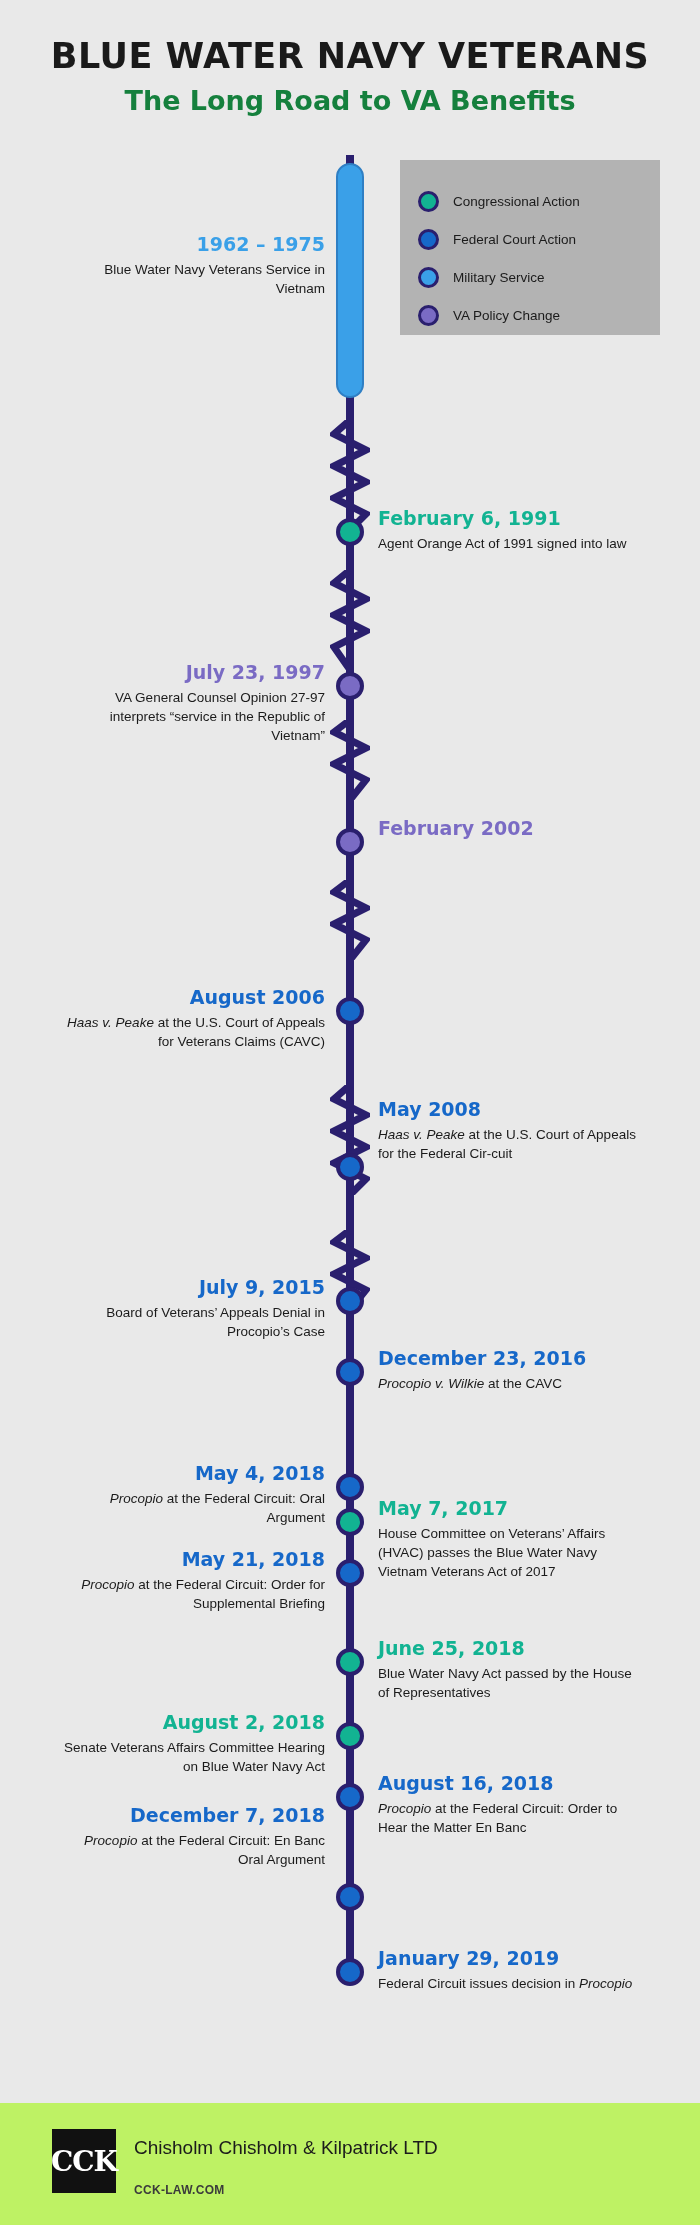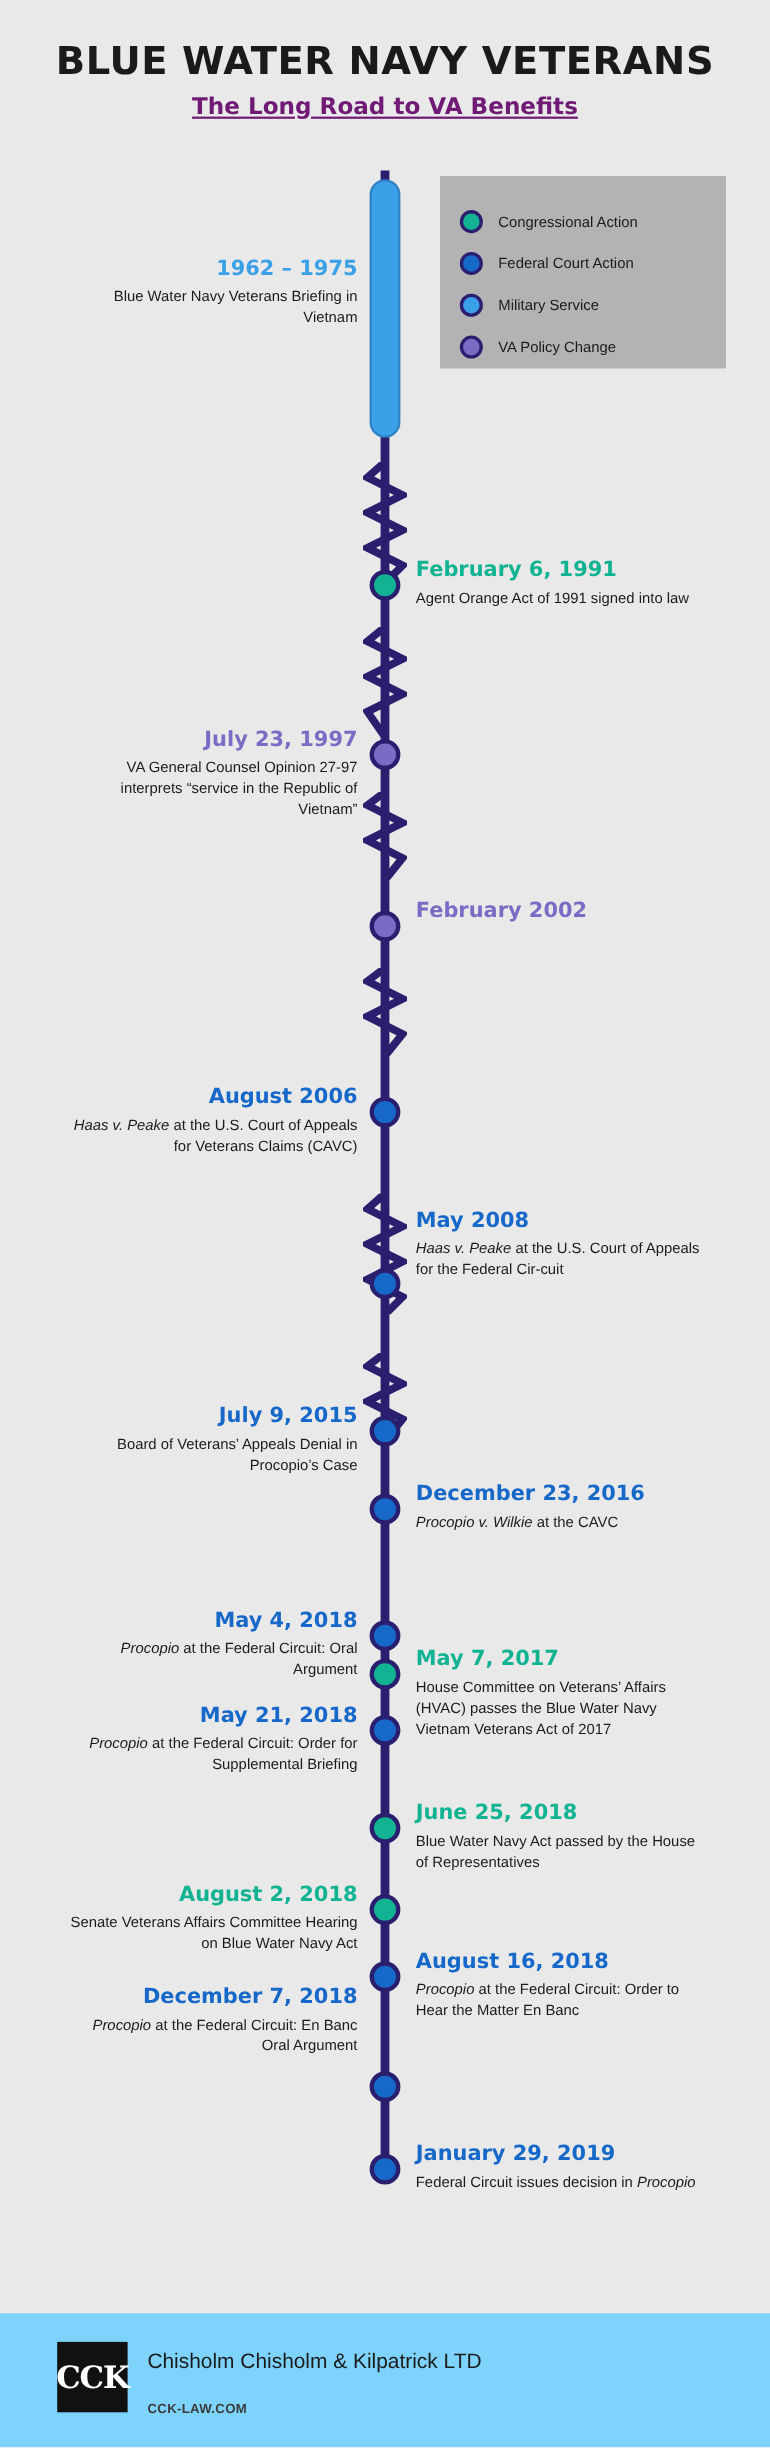--- a/index.html
+++ b/index.html
@@ -28,23 +28,22 @@
     font-weight: bold;
     font-size: 35px;
     letter-spacing: 0.5px;
     color: #1a1a1a;
     line-height: 1.05;
   }
   .subtitle {
     margin-top: 10px;
     font-family: "DejaVu Sans", sans-serif;
     font-weight: bold;
-    font-size: 21px;
-    color: #701a75;
-    text-decoration: underline;
+    font-size: 27px;
+    color: #15803d;
   }
 
   
   .legend {
     position: absolute;
     top: 160px;
     left: 400px;
     width: 260px;
     height: 175px;
     background: #b3b3b3;
@@ -124,21 +123,21 @@
     line-height: 1.42;
     color: #1b1b1b;
   }
   .entry .desc i { font-style: italic; }
 
   
   .footer {
     position: absolute;
     bottom: 0; left: 0;
     width: 700px; height: 122px;
-    background: #7dd3fc;
+    background: #bef264;
   }
   .logo-box {
     position: absolute;
     left: 52px; top: 26px;
     width: 64px; height: 64px;
     background: #111111;
     color: #ffffff;
     font-family: "DejaVu Serif", serif;
     font-weight: bold;
     font-size: 28px;
@@ -221,21 +220,21 @@
   <div class="zig" style="top:1230px;height:80px">
     <svg width="40" height="80" viewBox="0 0 40 80">
         <polyline points="20,0 4,12 36,28 4,44 36,60 20,80" fill="none" stroke="#2a1f6e" stroke-width="7"></polyline>
       </svg>
   </div>
 
   <div class="service-bar"></div>
 
   <div class="entry left" style="top:233px">
     <div class="date" style="color:#3aa0e8">1962 – 1975</div>
-    <div class="desc">Blue Water Navy Veterans Briefing in Vietnam</div>
+    <div class="desc">Blue Water Navy Veterans Service in Vietnam</div>
   </div>
 
   <div class="node" style="top:518px;background:#12b392"></div>
   <div class="entry right" style="top:507px">
     <div class="date" style="color:#12b392">February 6, 1991</div>
     <div class="desc">Agent Orange Act of 1991 signed into law</div>
   </div>
 
   <div class="node" style="top:672px;background:#7a6bc4"></div>
   <div class="entry left" style="top:661px">

